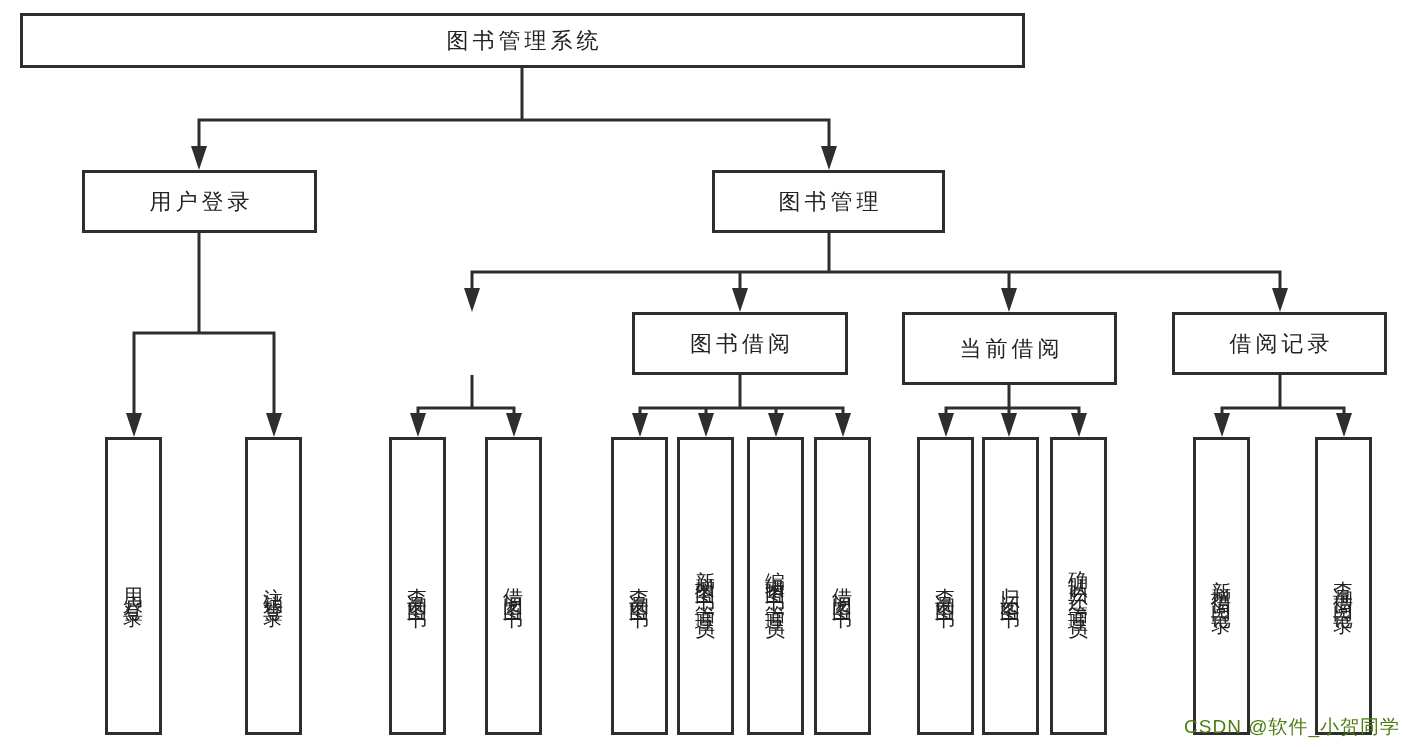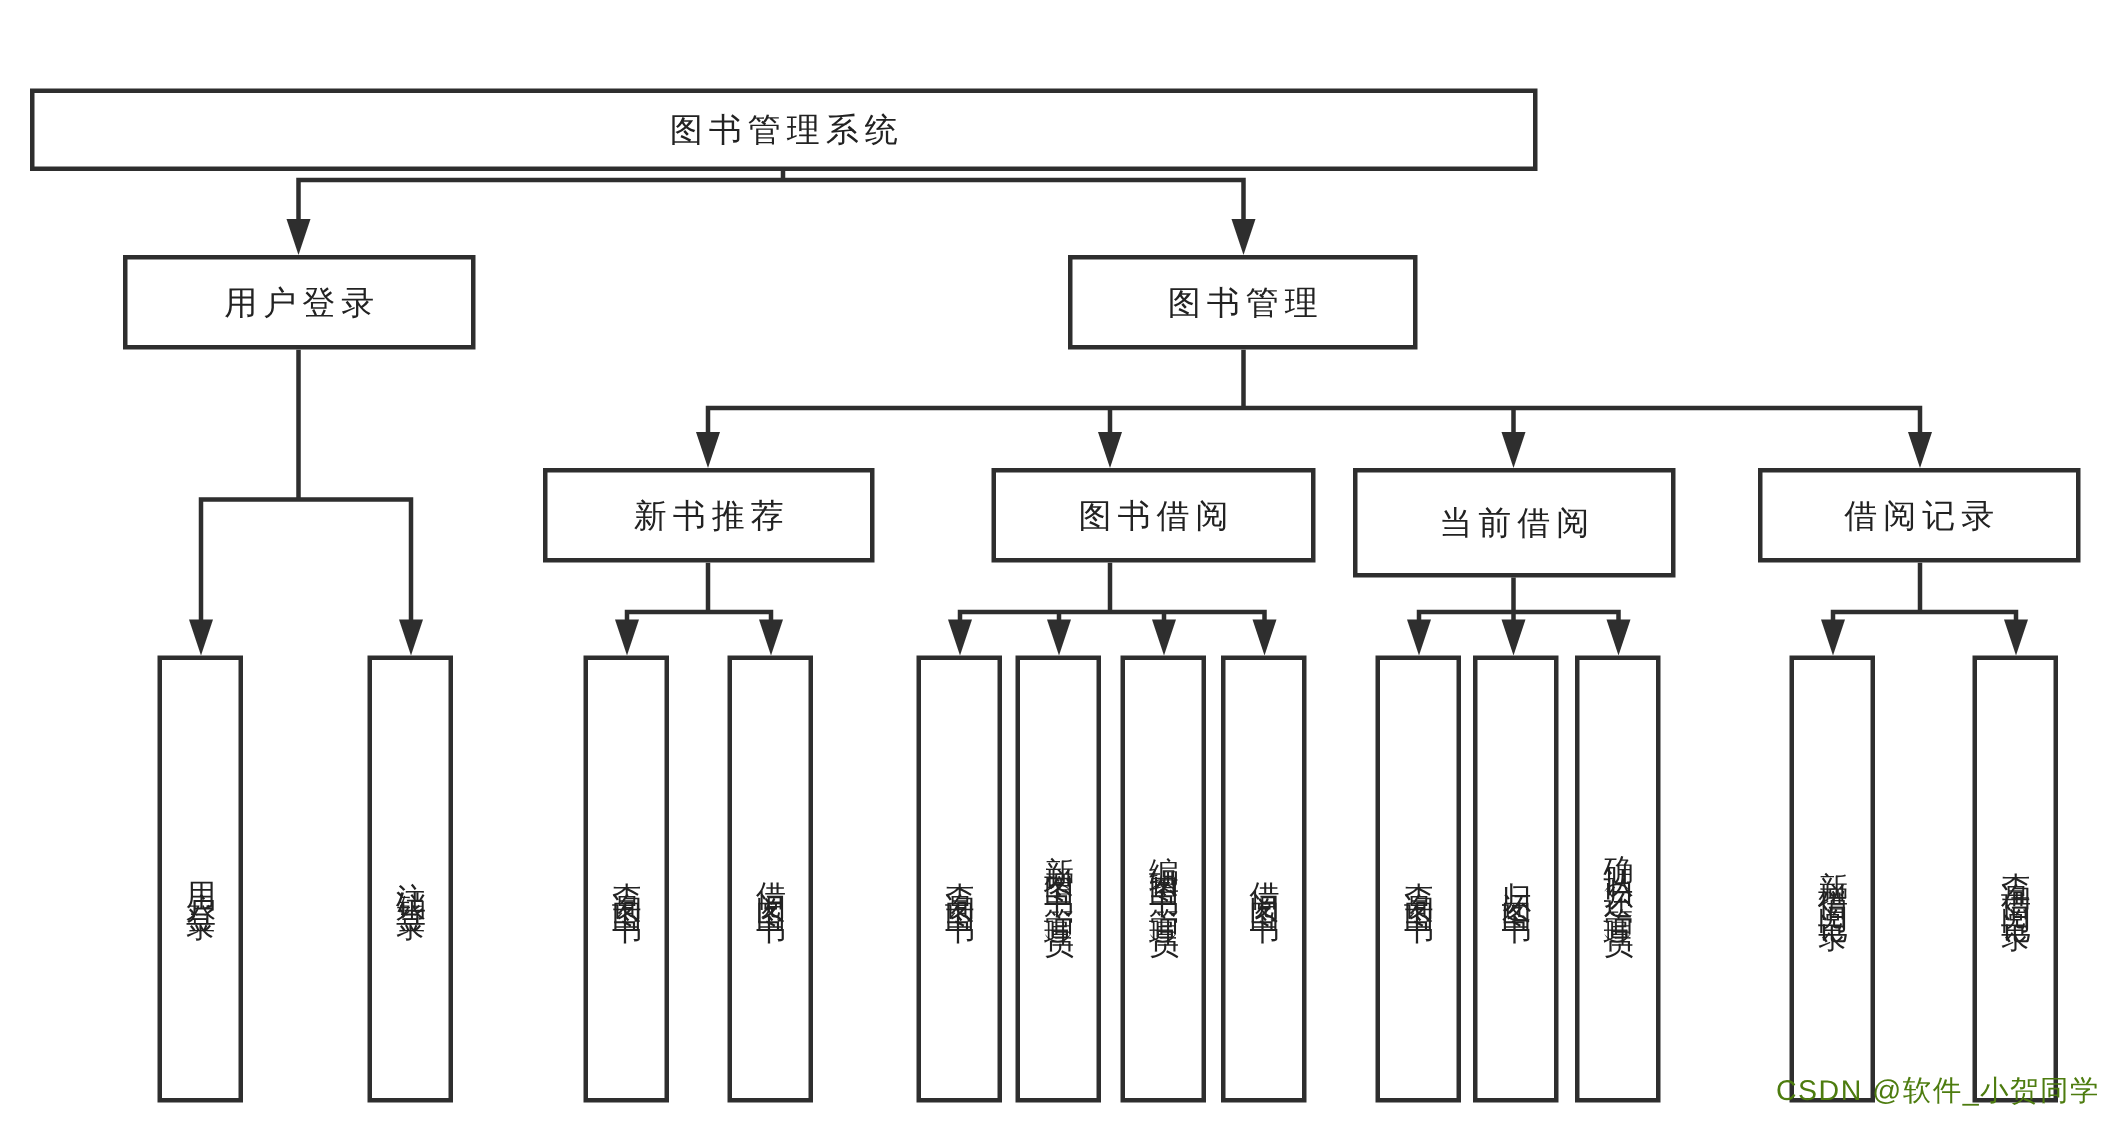--- a/index.html
+++ b/index.html
@@ -121,35 +121,32 @@
       <polygon fill="#2e2e2e" stroke="none" points="1079,437 1071,413 1087,413"></polygon>
     </g>
 
     <g>
       <path d="M1280 375 V408 M1220.5 408 H1345.5 M1222 408 V415 M1344 408 V415"></path>
       <polygon fill="#2e2e2e" stroke="none" points="1222,437 1214,413 1230,413"></polygon>
       <polygon fill="#2e2e2e" stroke="none" points="1344,437 1336,413 1352,413"></polygon>
     </g>
   </svg>
 
-  <div class="node" style="left:20px; top:13px; width:1005px; height:55px;margin-top:46px;">
+  <div class="node" style="left:20px; top:13px; width:1005px; height:55px;">
     <span class="hlabel">图书管理系统</span>
   </div>
 
   <div class="node" style="left:82px; top:170px; width:235px; height:63px;">
     <span class="hlabel">用户登录</span>
   </div>
   <div class="node" style="left:712px; top:170px; width:233px; height:63px;">
     <span class="hlabel">图书管理</span>
   </div>
 
-  <div class="node" style="left:362px; top:312px; width:221px; height:63px;">
-    <span class="hlabel">新书推荐</span>
-  </div>
-  <div class="node" style="left:632px; top:312px; width:216px; height:63px;margin-left:29px;">
+  <div class="node" style="left:632px; top:312px; width:216px; height:63px;">
     <span class="hlabel">图书借阅</span>
   </div>
   <div class="node" style="left:902px; top:312px; width:215px; height:73px;">
     <span class="hlabel">当前借阅</span>
   </div>
   <div class="node" style="left:1172px; top:312px; width:215px; height:63px;justify-content:center;">
     <span class="hlabel">借阅记录</span>
   </div>
 
   <div class="leaf" style="left:105px;">

